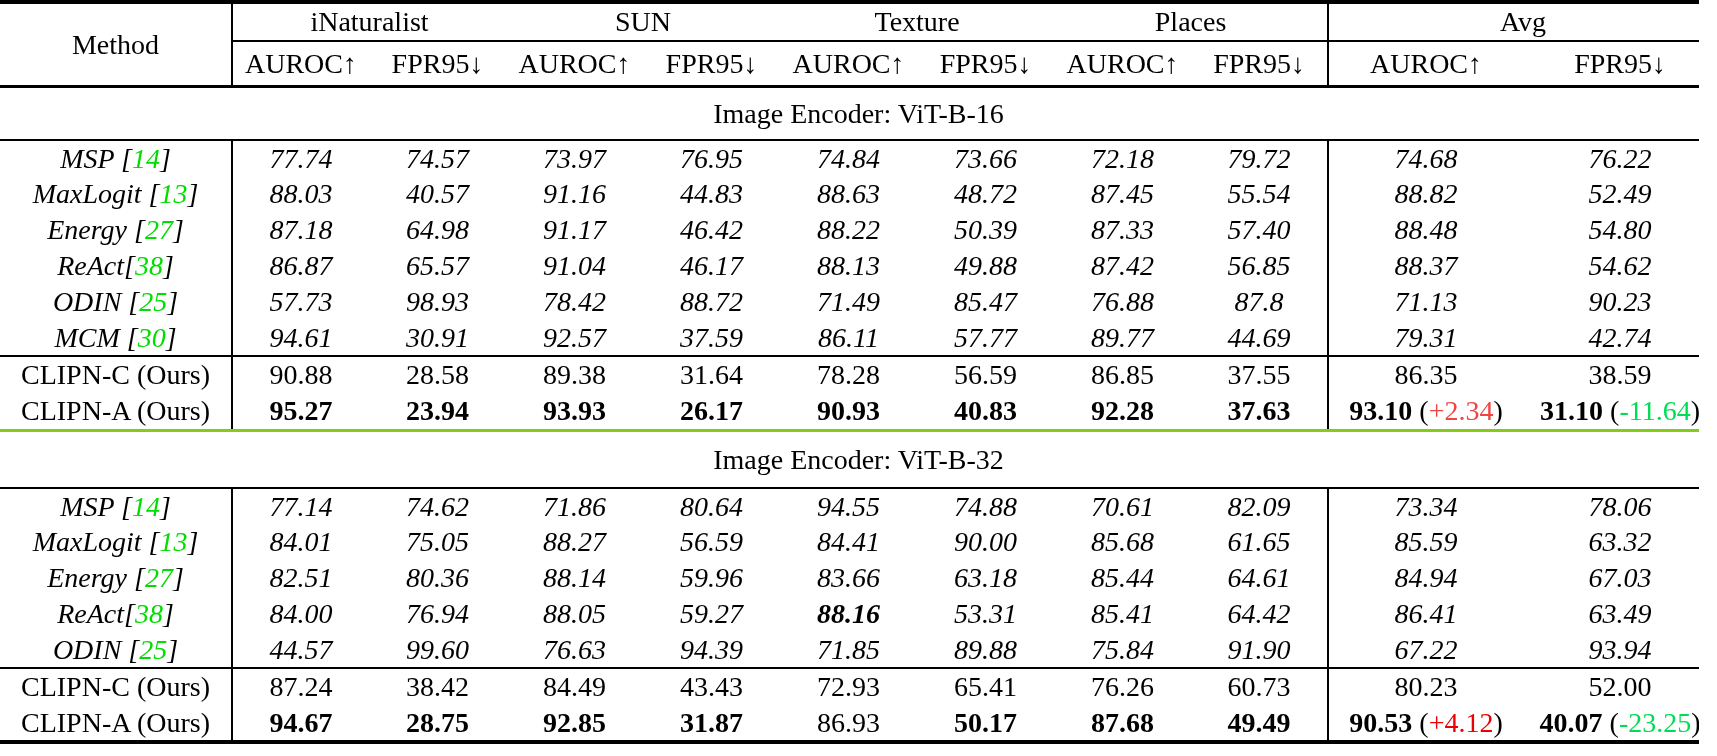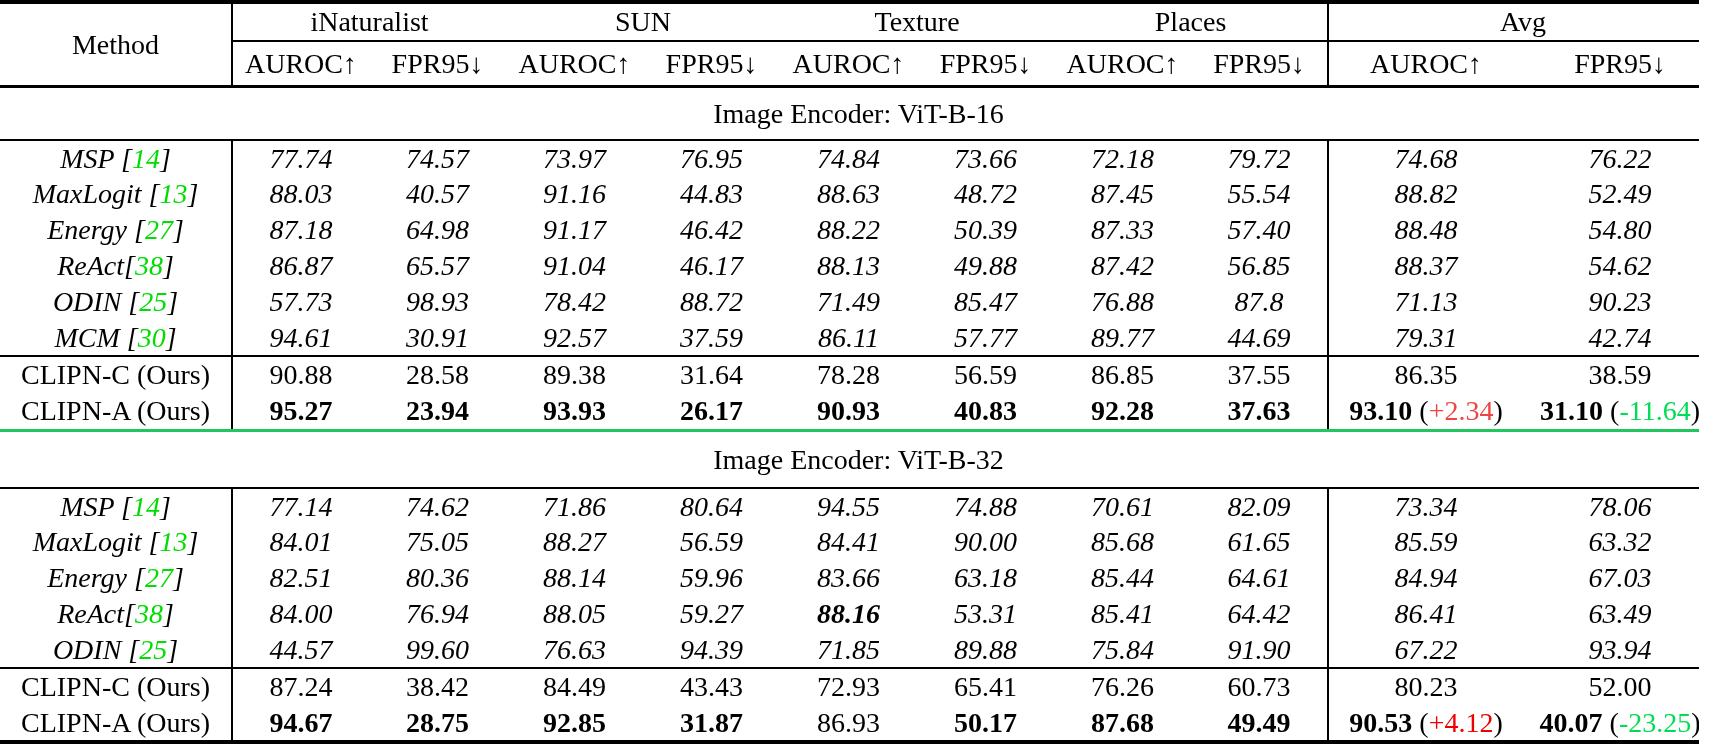--- a/index.html
+++ b/index.html
@@ -25,21 +25,21 @@
   tr.group-row{height:39px;}
   tr.sub-row{height:45px;}
   .grp{border-bottom:2px solid #000;}
   .sub-row th{border-bottom:3px solid #000;}
   .method-h{border-right:2px solid #000;border-bottom:3px solid #000;}
   .avg-l{border-left:2px solid #000;}
   .bold{font-weight:bold;}
   
   tr.sec-row{height:54px;}
   tr.sec-row td{border-bottom:2px solid #000;}
-  tr.sec-sep td{border-top:3px solid #22c55e;}
+  tr.sec-sep td{border-top:3px solid #84cc16;}
   tr.sec-row2{height:58px;}
   
   tr.data-row{height:36px;font-style:italic;}
   tr.ours-row{height:37px;}
   tr.ours-sep td{border-top:2px solid #000;}
   td.method{border-right:2px solid #000;}
 </style>
 </head>
 <body>
 

